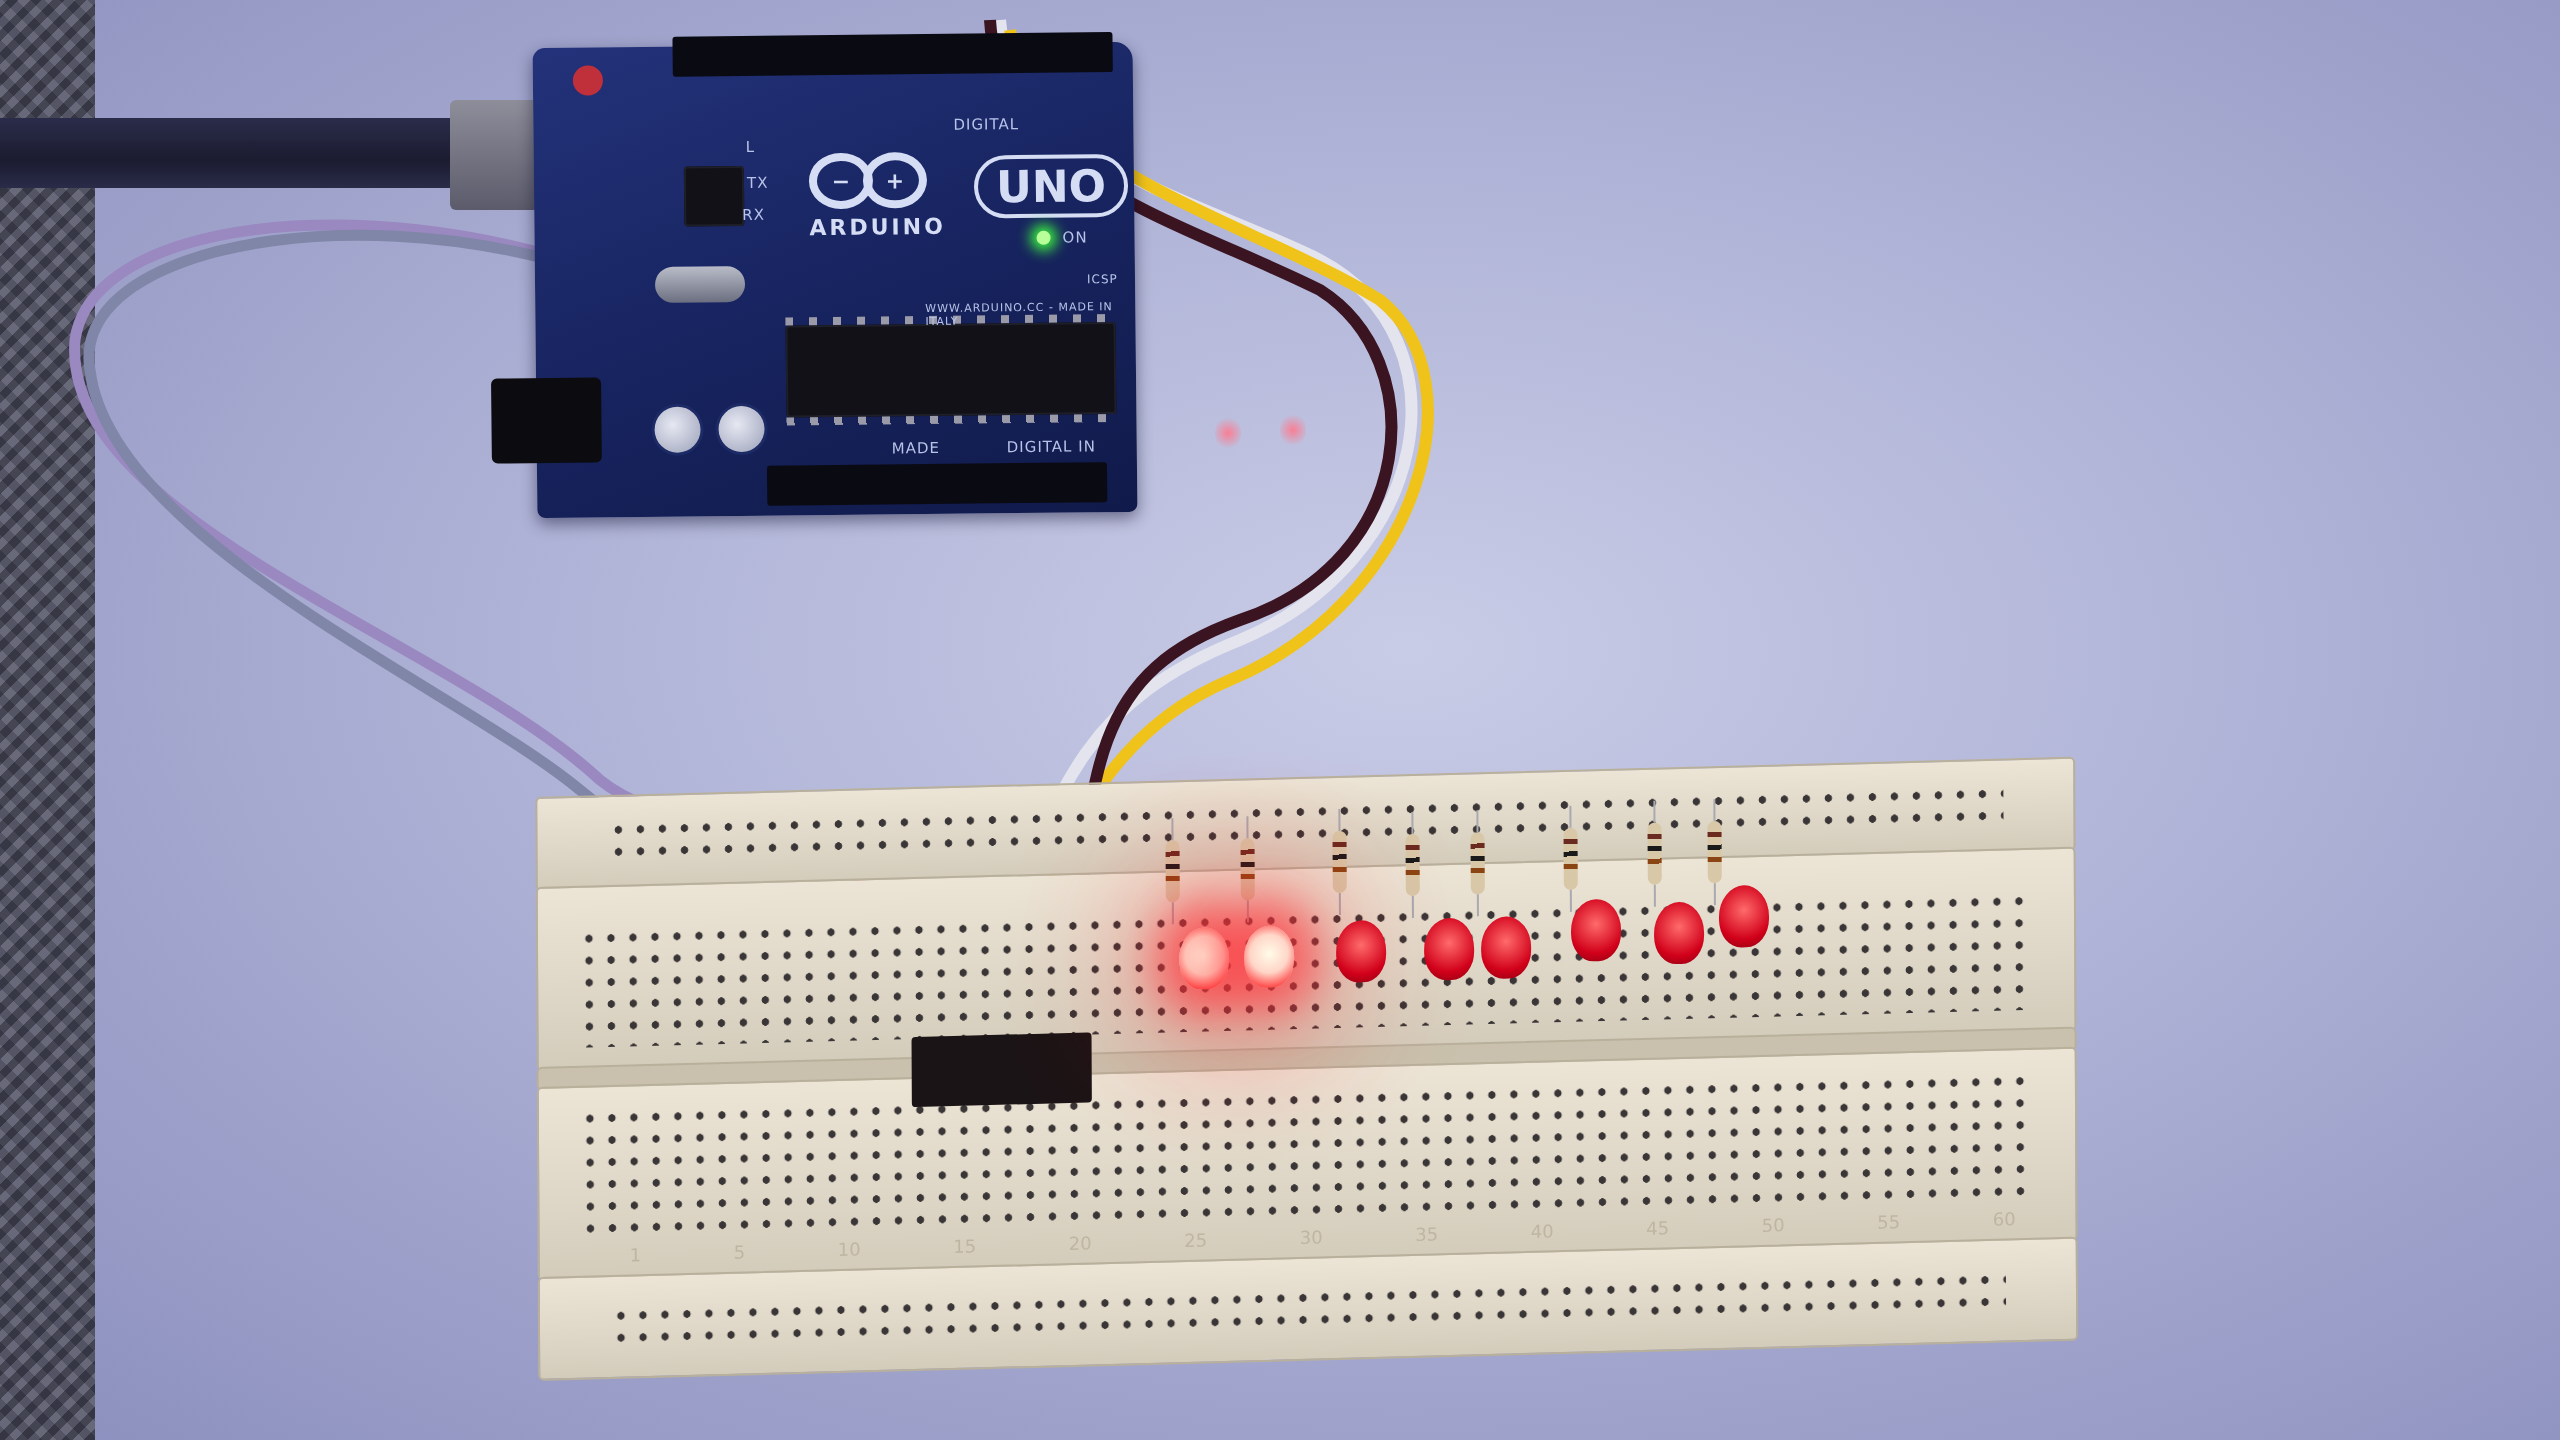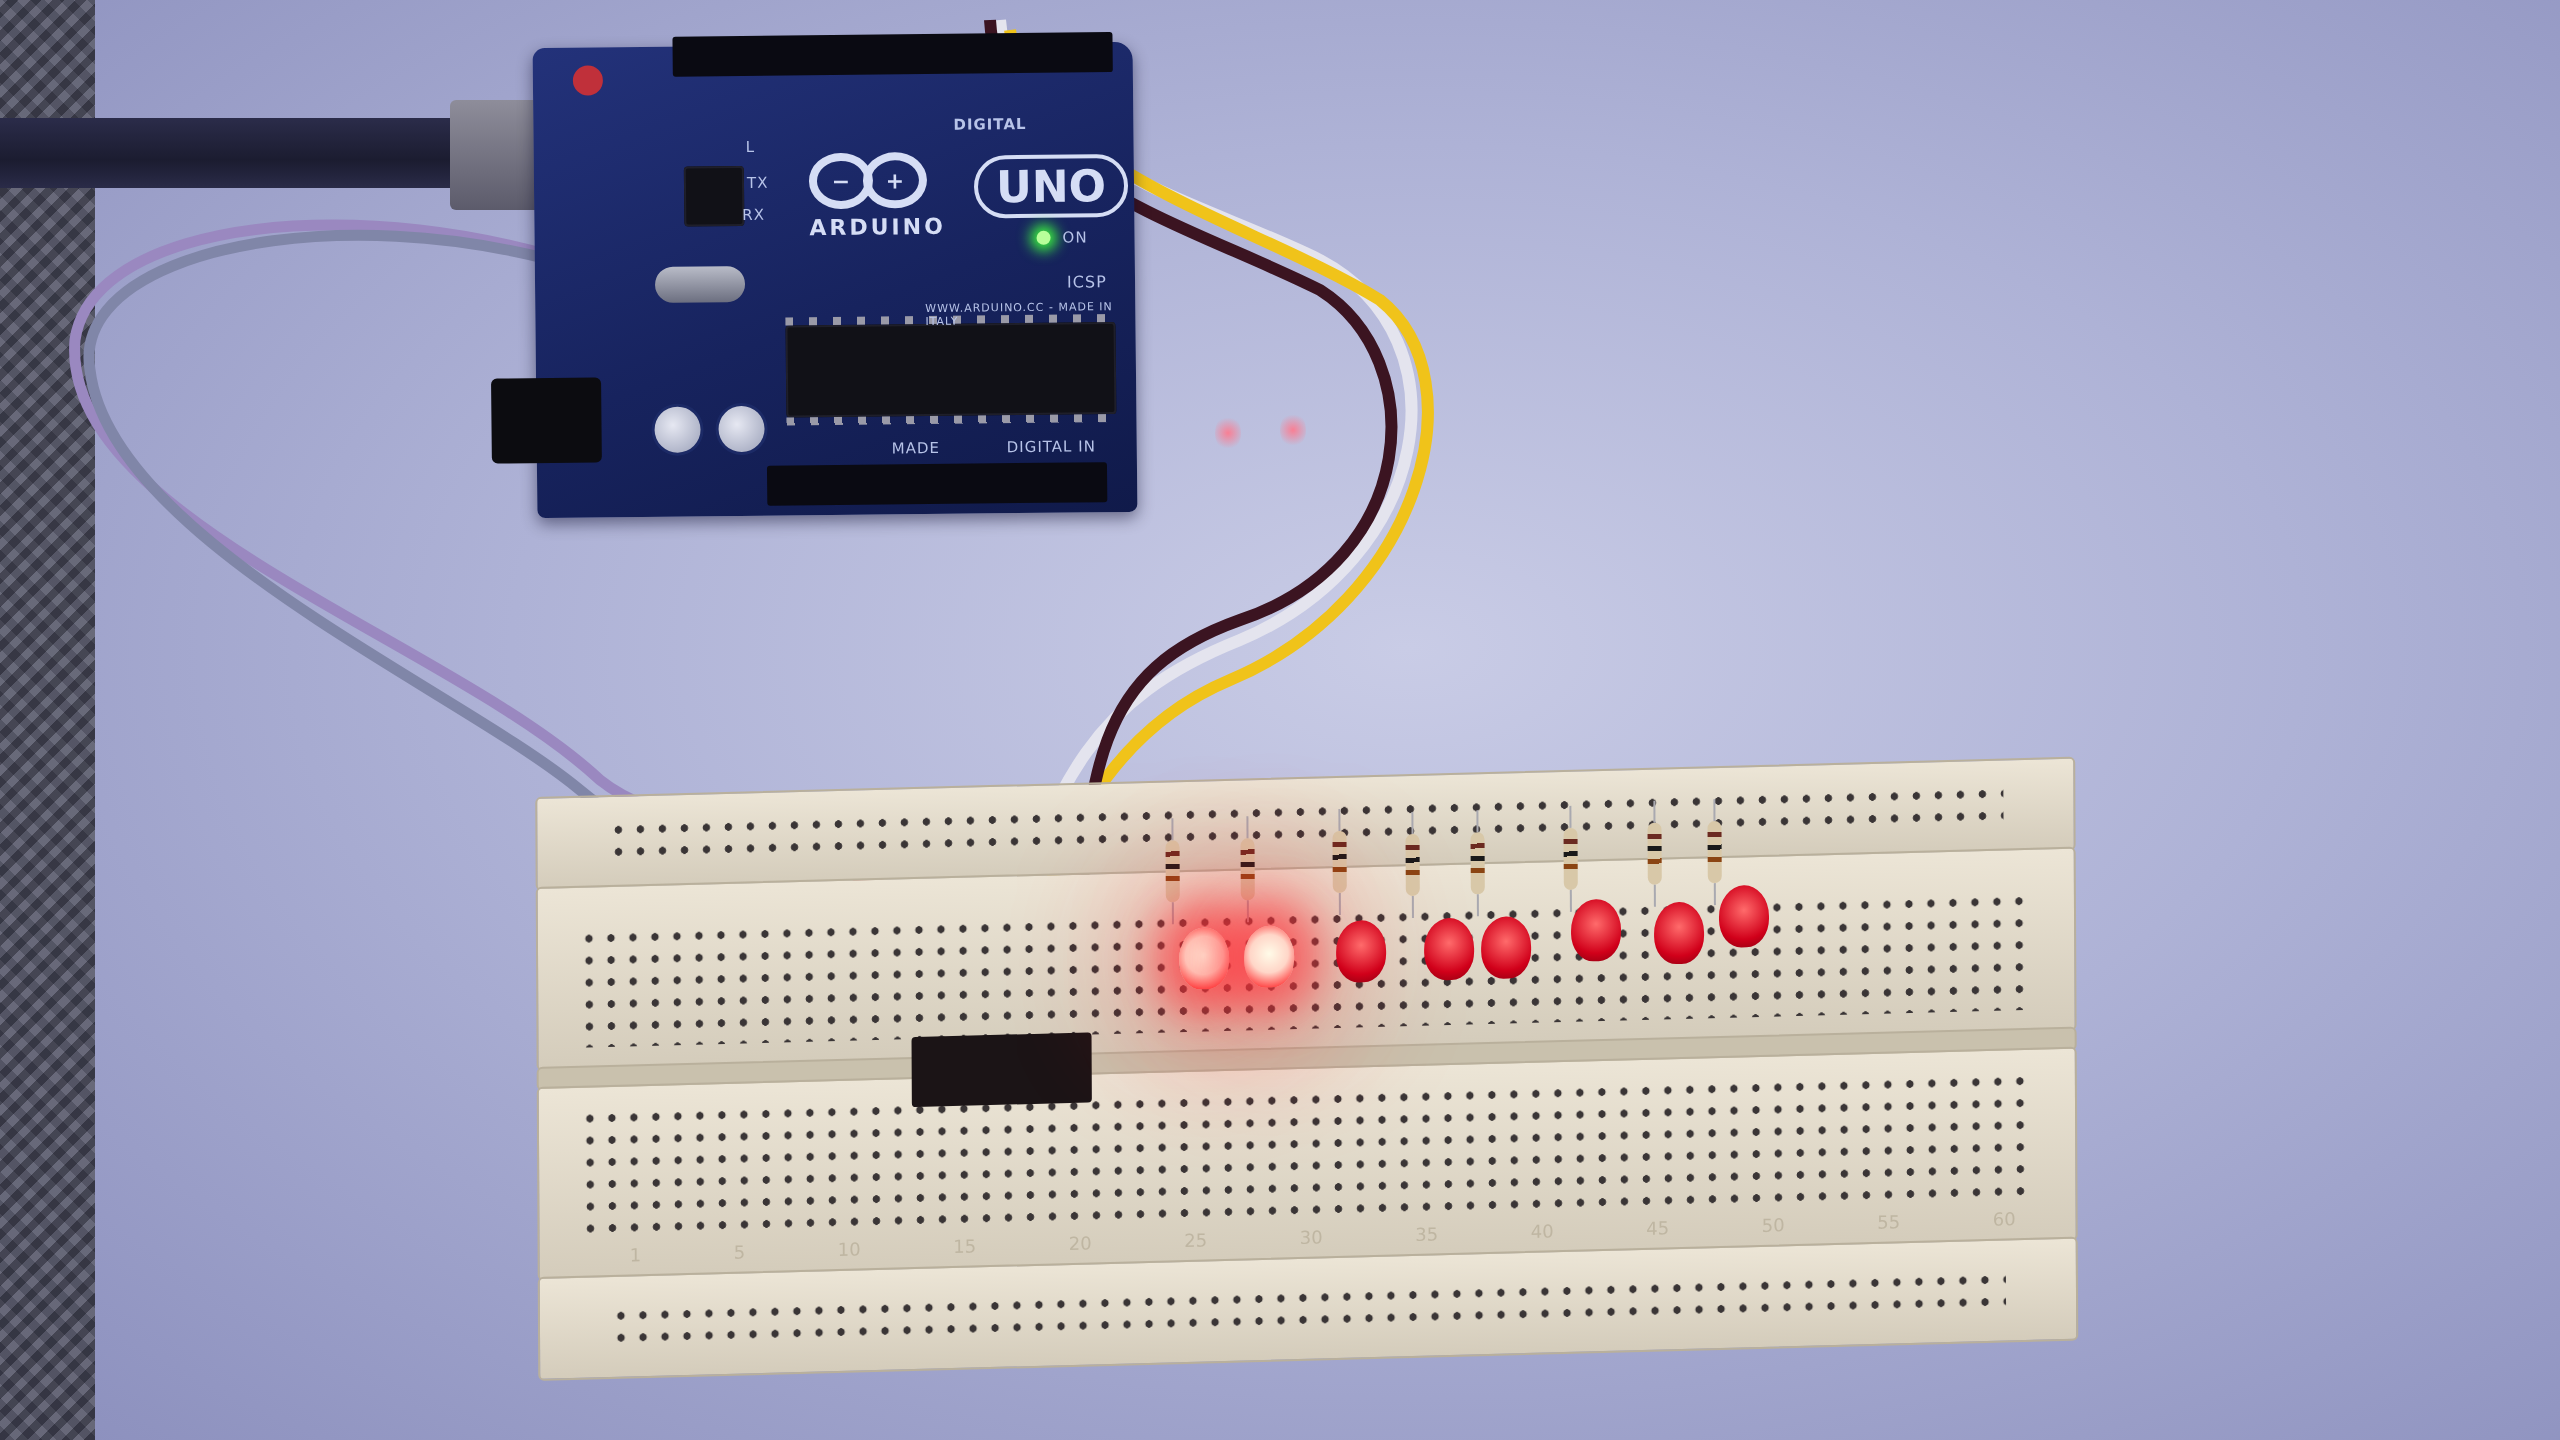--- a/index.html
+++ b/index.html
@@ -178,26 +178,26 @@
   <div class="logo">
     <div class="logo-mark">
       <span>−</span>
       <span>+</span>
     </div>
     <div class="logo-text">ARDUINO</div>
   </div>
   <div class="uno-badge">UNO</div>
   <div class="on-led"></div>
   <div class="board-label" style="left:528px;top:186px;">ON</div>
-  <div class="board-label" style="left:420px;top:72px;font-weight:bold;">DIGITAL</div>
+  <div class="board-label" style="left:420px;top:72px;">DIGITAL</div>
   <div class="board-label" style="left:212px;top:92px;">L</div>
   <div class="board-label" style="left:213px;top:128px;">TX</div>
   <div class="board-label" style="left:208px;top:160px;">RX</div>
   <div class="board-label" style="left:390px;top:258px;font-size:11px;">WWW.ARDUINO.CC - MADE IN ITALY</div>
-  <div class="board-label" style="left:532px;top:230px;font-size:16px;">ICSP</div>
+  <div class="board-label" style="left:552px;top:230px;font-size:12px;">ICSP</div>
   <div class="board-label" style="left:355px;top:395px;">MADE</div>
   <div class="board-label" style="left:470px;top:395px;">DIGITAL IN</div>
 </div>
 
 <div class="glare" style="left:1215px;top:415px;"></div>
 <div class="glare" style="left:1280px;top:412px;"></div>
 
 <div class="breadboard">
   <div class="bb-strip" style="top:40px;height:90px;">
     <div class="rail-holes" style="top:22px;"></div>

